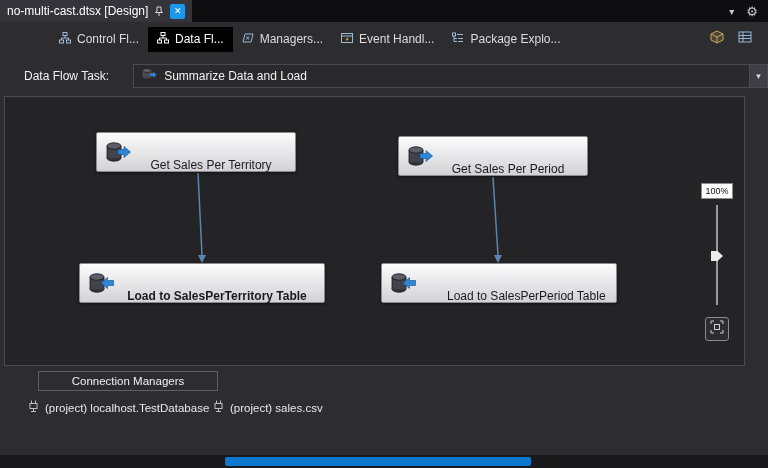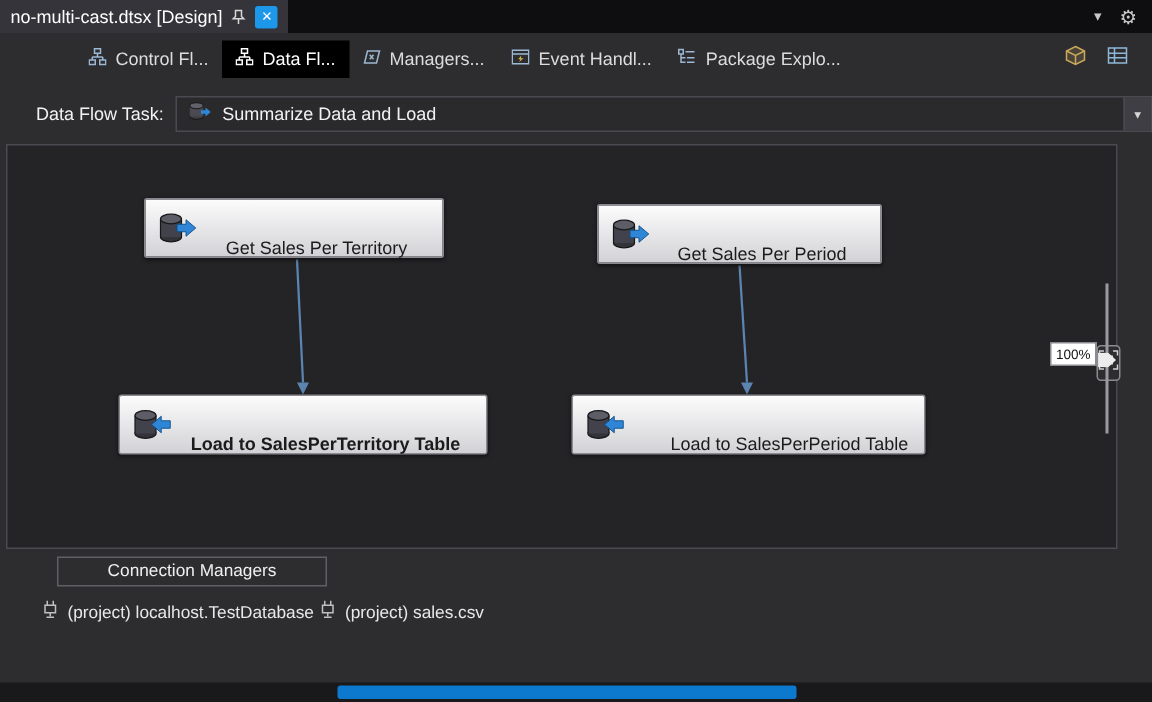--- a/index.html
+++ b/index.html
@@ -16,38 +16,38 @@
   .tb-gear { font-size:13px; }
 
   
   .tabstrip { position:absolute; top:22px; left:0; right:0; height:34px; background:#2d2d30; display:flex; align-items:center; padding-left:6px;margin-left:44px; }
   .vtab { display:flex; align-items:center; gap:6px; padding:5px 9px; font-size:12px; color:#dcdcdc; white-space:nowrap; }
   .vtab.active { background:#000000; color:#ffffff;align-items:center; }
   .tabstrip-right { margin-left:auto; display:flex; align-items:center; gap:14px; padding-right:16px; }
 
   
   .taskbar { position:absolute; top:56px; left:0; right:0; height:40px; background:#2d2d30; display:flex; align-items:center; padding-left:24px; }
-  .task-label { font-size:12px; color:#f2f2f2; margin-right:8px; white-space:nowrap; }
+  .task-label { font-size:12px; color:#f2f2f2; margin-right:24px; white-space:nowrap; }
   .combo { position:relative; width:700px; height:24px; background:#2a2a2d; border:1px solid #4a4a50; display:flex; align-items:center; padding-left:7px; }
   .combo-text { font-size:12px; color:#f2f2f2; margin-left:7px; }
   .combo-btn { position:absolute; right:0; top:0; bottom:0; width:18px; background:#3e3e44; border-left:1px solid #4a4a50; display:flex; align-items:center; justify-content:center; font-size:9px; color:#d6d6d6; }
 
   
   .surface { position:absolute; left:4px; top:96px; width:741px; height:270px; background:#242427; border:1px solid #4a4a50; }
   .edges { position:absolute; left:0; top:0; pointer-events:none; }
   .comp { position:absolute; display:flex; align-items:center; height:40px; padding:0 8px; background:linear-gradient(180deg,#fcfcfc 0%,#e9e9eb 45%,#d2d2d6 100%); border:1px solid #8a8a90; border-radius:2px; color:#1b1b1b; font-size:12px; box-shadow:0 1px 3px rgba(0,0,0,0.55); }
   .comp-icon { display:flex; align-items:center; margin-right:4px; }
   .comp-label { flex:1; text-align:center; padding:0 4px; white-space:nowrap;margin-top:25px; }
   .comp1 { left:91px;  top:35px;  width:200px; }
   .comp2 { left:393px; top:39px;  width:190px; }
   .comp3 { left:74px;  top:166px; width:246px;font-weight:bold; }
   .comp4 { left:376px; top:166px; width:236px;gap:23px; }
 
   
-  .zoom { position:absolute; right:10px; top:86px; width:34px; display:flex; flex-direction:row; align-items:center;text-align:center; }
+  .zoom { position:absolute; right:10px; top:86px; width:34px; display:flex; flex-direction:column; align-items:center;text-align:center; }
   .zoom-label { background:#ffffff; color:#111111; font-size:9px; line-height:12px; padding:1px 3px; border:1px solid #8a8a90; }
   .zoom-slider { position:relative; width:14px; height:100px; margin-top:6px; }
   .zoom-track { position:absolute; left:6px; top:0; bottom:0; width:2px; background:#9a9aa0; }
   .zoom-thumb { position:absolute; top:46px; left:1px; width:12px; height:10px; background:#ececec; clip-path:polygon(0 0, 55% 0, 100% 50%, 55% 100%, 0 100%); }
   .fit-btn { margin-top:12px; width:24px; height:24px; background:#2d2d30; border:1px solid #8a8a90; border-radius:3px; display:flex; align-items:center; justify-content:center; }
 
   
   .cm-panel { position:absolute; left:4px; top:368px; width:741px; height:86px; background:#2d2d30; }
   .cm-tab { position:absolute; left:34px; top:3px; width:180px; height:20px; border:1px solid #5f5f64; background:#2d2d30; display:flex; align-items:center; justify-content:center; font-size:11.5px; color:#f0f0f0; }
   .cm-item { position:absolute; top:32px; display:flex; align-items:center; gap:6px; font-size:11.5px; color:#e8e8e8; white-space:nowrap; }

